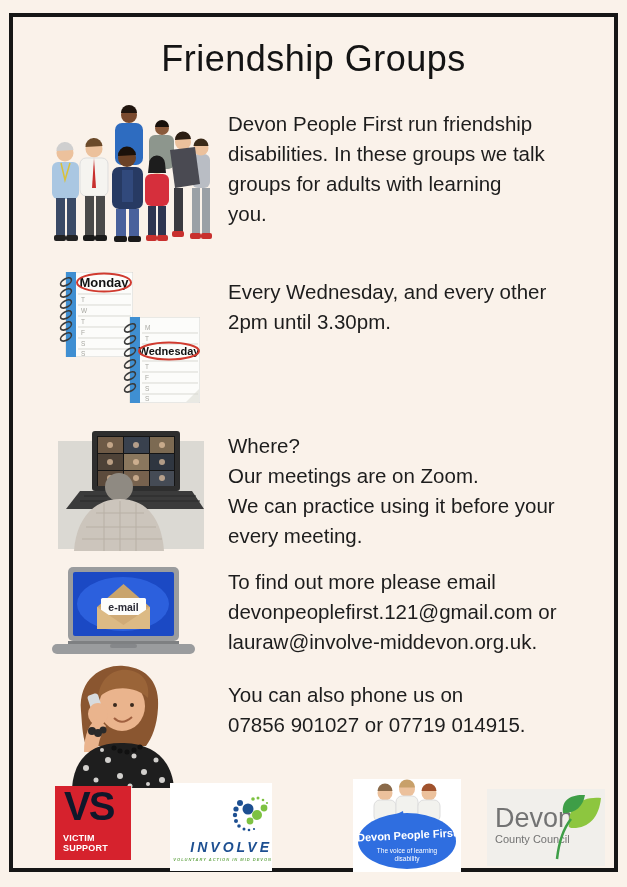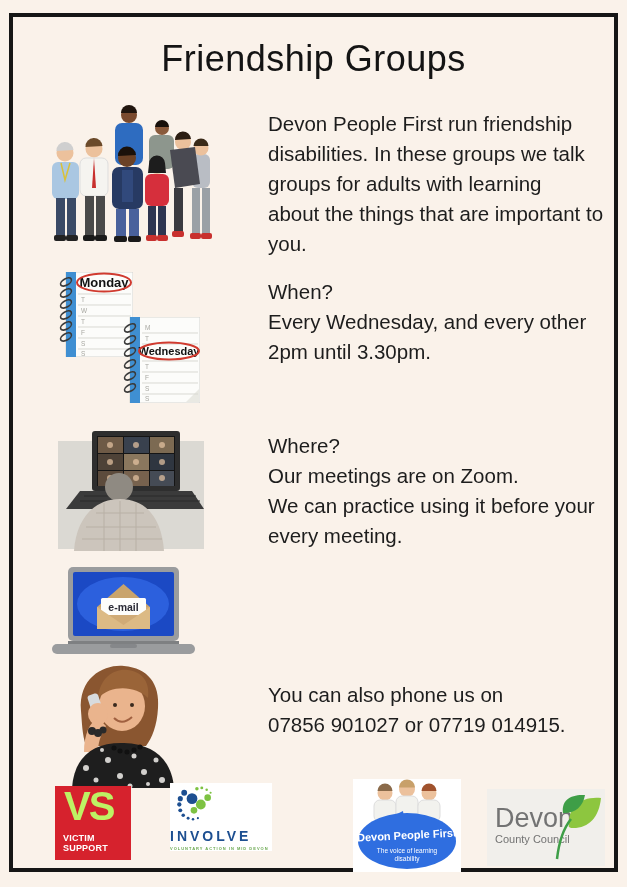--- a/index.html
+++ b/index.html
@@ -5,36 +5,36 @@
   html,body{margin:0;padding:0;background:#faf2ea;}
   #poster{
     position:relative;width:627px;height:887px;background:#faf2ea;
     font-family:"Liberation Sans","DejaVu Sans",sans-serif;color:#1d1d1d;overflow:hidden;border-radius:13px;
   }
   .frame{position:absolute;left:9px;top:13px;width:609px;height:859px;
     border:4px solid #161616;box-sizing:border-box;}
   .title{position:absolute;left:0;right:0;top:38px;text-align:center;
     font-size:36px;color:#141414;letter-spacing:.5px;}
   .txt{position:absolute;left:228px;width:380px;font-size:20.5px;line-height:30px;color:#1d1d1d;}
-  .txt div{white-space:nowrap;margin-left:40px;}
+  .txt div{white-space:nowrap;}
   .img{position:absolute;}
   
   .cal-wrap{position:absolute;left:35px;top:266px;width:185px;height:145px;}
   .cal{position:absolute;}
   .cal1{left:24px;top:6px;z-index:1;}
   .cal2{left:88px;top:51px;z-index:2;}
   
   .logo-box{position:absolute;overflow:hidden;}
   .vs-logo{left:55px;top:786px;width:76px;height:74px;background:#d6222d;}
   .vs-initials{position:absolute;top:-2px;left:9px;font-size:40px;font-weight:bold;
-    color:#bef264;letter-spacing:-2px;line-height:1.1;}
+    color:#0f172a;letter-spacing:-2px;line-height:1.1;}
   .vs-tag{position:absolute;left:8px;bottom:7px;color:#fff;font-weight:bold;
     font-size:9px;line-height:10px;letter-spacing:.2px;}
-  .involve-logo{left:170px;top:783px;width:102px;height:68px;background:#ffffff;
-    display:flex;flex-direction:column;align-items:flex-start;justify-content:center;}
+  .involve-logo{left:170px;top:783px;width:102px;height:88px;background:#ffffff;
+    display:flex;flex-direction:column;align-items:flex-end;justify-content:center;font-style:italic;}
   .involve-name{color:#1d4f91;font-weight:bold;font-size:14px;letter-spacing:3px;margin-top:2px;}
   .involve-tag{color:#6aa84f;font-weight:bold;font-size:4px;letter-spacing:1px;margin-top:2px;}
   .dpf-logo{left:353px;top:779px;width:108px;height:93px;background:#ffffff;}
   .dcc-logo{left:487px;top:789px;width:118px;height:77px;background:#f1efeb;}
   .dcc-text{position:absolute;left:8px;top:16px;color:#737373;}
   .dcc-name{font-size:27px;line-height:27px;}
   .dcc-sub{font-size:11px;margin-top:1px;}
   .dcc-leaf{position:absolute;right:2px;top:2px;}
 </style>
 </head>
@@ -117,21 +117,20 @@
       <rect x="116" y="106" width="8" height="30" fill="#2e3550"></rect>
       <rect x="104" y="135" width="11" height="6" rx="2" fill="#c8302e"></rect>
       <rect x="115" y="135" width="11" height="6" rx="2" fill="#c8302e"></rect>
     </g>
   </svg>
 
   <div class="txt" style="top:109px;">
     <div>Devon People First run friendship</div>
     <div>disabilities. In these groups we talk</div>
     <div>groups for adults with learning</div>
-    <div>about the things that are important to</div>
     <div>you.</div>
   </div>
 
   <div class="cal-wrap">
     <svg class="cal cal1" width="74" height="85" viewBox="0 0 74 85">
       <rect x="7" y="0" width="67" height="85" fill="#fcfcfa" stroke="#d5d5d0"></rect>
       <rect x="7" y="0" width="10" height="85" fill="#3f8fd2"></rect>
       <g stroke="#3a3a3a" stroke-width="1.6" fill="none">
         <ellipse cx="7" cy="10" rx="6" ry="3.2" transform="rotate(-30 7 10)"></ellipse>
         <ellipse cx="7" cy="21" rx="6" ry="3.2" transform="rotate(-30 7 21)"></ellipse>
@@ -186,21 +185,20 @@
         <text x="22" y="63">F</text>
         <text x="22" y="74">S</text>
         <text x="22" y="84">S</text>
       </g>
       <text x="46" y="38" text-anchor="middle" font-size="11" font-weight="bold" fill="#111">Wednesday</text>
       <ellipse cx="46" cy="34" rx="30" ry="8.5" fill="none" stroke="#d03a2f" stroke-width="2"></ellipse>
     </svg>
   </div>
 
   <div class="txt" style="top:277px;">
-    <div>When?</div>
     <div>Every Wednesday, and every other</div>
     <div>2pm until 3.30pm.</div>
   </div>
 
   <svg class="img" style="left:56px;top:427px;" width="150" height="124" viewBox="0 0 150 124">
     <rect x="2" y="14" width="146" height="108" fill="#dbd9d3"></rect>
     <rect x="36" y="4" width="88" height="60" rx="3" fill="#2e2e2e"></rect>
     <rect x="41" y="9" width="78" height="50" fill="#151515"></rect>
     <g>
       <rect x="42" y="10" width="25" height="16" fill="#6e5a46"></rect>
@@ -249,20 +247,25 @@
       <polygon points="51,40 77.5,17 104,40" fill="#c9a46c"></polygon>
       <rect x="55" y="31" width="45" height="17" rx="1.5" fill="#fdfdfb"></rect>
       <text x="77.5" y="43.5" text-anchor="middle" font-size="10.5" font-weight="bold" fill="#2a2a35">e-mail</text>
       <polygon points="51,40 77.5,58 104,40 104,62 51,62" fill="#dcba85"></polygon>
     </g>
     <rect x="22" y="74" width="111" height="3" fill="#7e8082"></rect>
     <rect x="6" y="77" width="143" height="10" rx="5" fill="#9a9c9e"></rect>
     <rect x="64" y="77" width="27" height="4" rx="2" fill="#85878a"></rect>
   </svg>
 
+  <div class="txt" style="top:567px;">
+    <div>To find out more please email</div>
+    <div>devonpeoplefirst.121@gmail.com or</div>
+    <div>lauraw@involve-middevon.org.uk.</div>
+  </div>
 
   <svg class="img" style="left:56px;top:656px;" width="138" height="132" viewBox="0 0 138 132">
     <path d="M25,55 C22,20 50,8 68,10 C92,12 104,28 102,52 C101,70 96,82 90,90 L30,90 C26,78 26,66 25,55 Z" fill="#8a5630"></path>
     <ellipse cx="66" cy="50" rx="23" ry="25" fill="#eab48d"></ellipse>
     <path d="M42,42 C44,20 60,12 72,14 C88,16 94,28 92,42 C80,30 56,28 42,42 Z" fill="#9a6438"></path>
     <circle cx="59" cy="49" r="2" fill="#3a2a1e"></circle>
     <circle cx="76" cy="49" r="2" fill="#3a2a1e"></circle>
     <path d="M58,62 Q66,70 76,61" stroke="#a06040" stroke-width="2" fill="none"></path>
     <rect x="34" y="38" width="11" height="22" rx="3" fill="#d8dbdd" transform="rotate(-18 39 49)"></rect>
     <ellipse cx="42" cy="58" rx="10" ry="11" fill="#eab48d"></ellipse>

